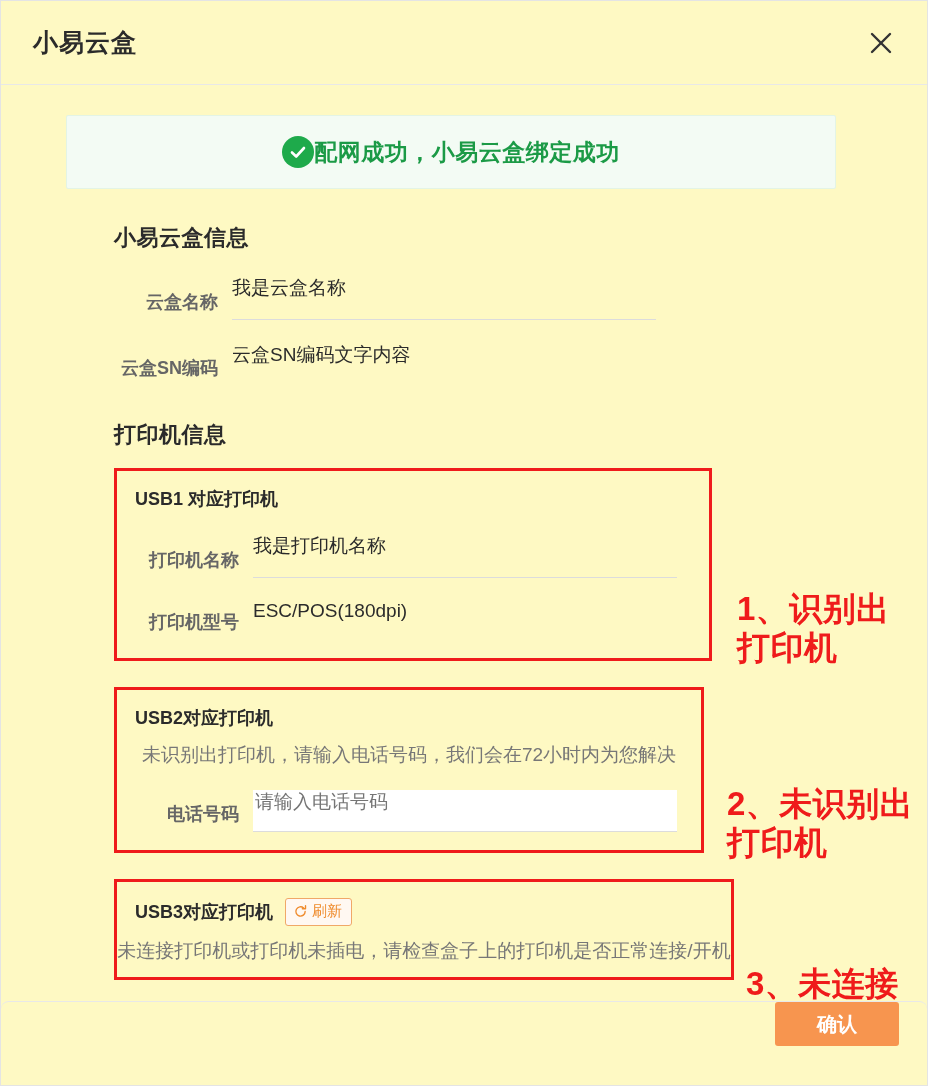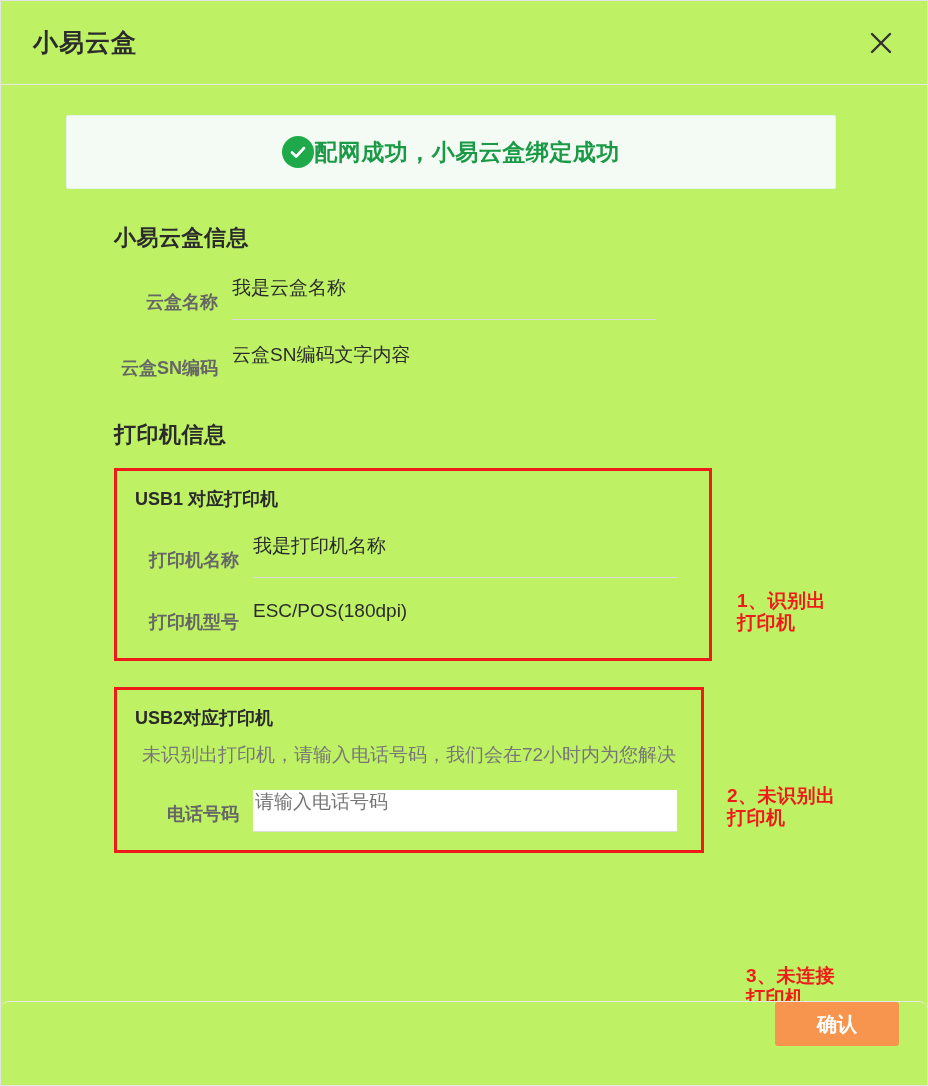--- a/index.html
+++ b/index.html
@@ -15,21 +15,21 @@
     position: relative;
     overflow: hidden;
   }
 
   .dialog {
     position: absolute;
     left: 0;
     top: 0;
     width: 928px;
     height: 1086px;
-    background: #bef264;
+    background: #fef9c3;
     box-sizing: border-box;
     border: 1px solid #e4e4e4;
     display: flex;
     flex-direction: column;
   }
 
   
   .dialog-header {
     height: 84px;
     flex: 0 0 84px;
@@ -190,21 +190,21 @@
     padding: 3px 9px 4px 8px;
     cursor: pointer;
     font-weight: normal;
   }
   .refresh-btn svg { display: block; }
 
   
   .annotation {
     position: absolute;
     color: #ef1b1b;
-    font-size: 19px;
+    font-size: 33px;
     font-weight: bold;
     line-height: 1.18;
     white-space: pre-line;
     letter-spacing: 0.5px;
   }
   .ann1 { left: 736px; top: 505px; }
   .ann2 { left: 726px; top: 700px; }
   .ann3 { left: 745px; top: 880px; }
 
   
@@ -286,20 +286,35 @@
 
       <div class="printer-box box2">
         <div class="box-title">USB2对应打印机</div>
         <div class="box-desc">未识别出打印机，请输入电话号码，我们会在72小时内为您解决</div>
         <div class="form-row">
           <div class="form-label">电话号码</div>
           <input class="underline-field" style="border-top: none; border-right: none; border-left: none; border-image: initial; border-bottom: 1px solid rgb(220, 220, 220); outline: none; font-family: &quot;Liberation Sans&quot;, sans-serif;" placeholder="请输入电话号码">
         </div>
       </div>
 
+      <div class="printer-box box3">
+        <div class="box-title">
+          <span>USB3对应打印机</span>
+          <span class="refresh-btn">
+            <span>
+              <svg width="13" height="13" viewBox="0 0 14 14" aria-hidden="true">
+                <path d="M12 7a5 5 0 1 1-1.6-3.7" fill="none" stroke="#ef8b2c" stroke-width="1.5" stroke-linecap="round"></path>
+                <polyline points="12.4,0.8 12.4,4 9,4" fill="none" stroke="#ef8b2c" stroke-width="1.5" stroke-linecap="round" stroke-linejoin="round"></polyline>
+              </svg>
+            </span>
+            <span>刷新</span>
+          </span>
+        </div>
+        <div class="box-desc">未连接打印机或打印机未插电，请检查盒子上的打印机是否正常连接/开机</div>
+      </div>
 
     </div>
 
     <div class="annotation ann1">1、识别出
 打印机</div>
     <div class="annotation ann2">2、未识别出
 打印机</div>
     <div class="annotation ann3">3、未连接
 打印机</div>
   </div>

